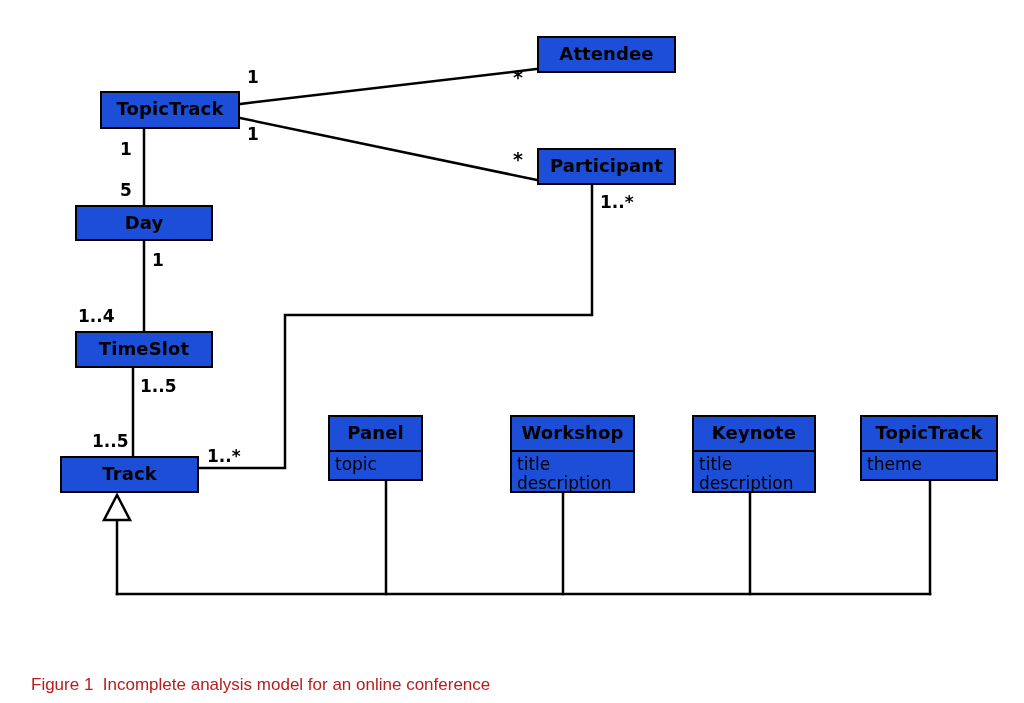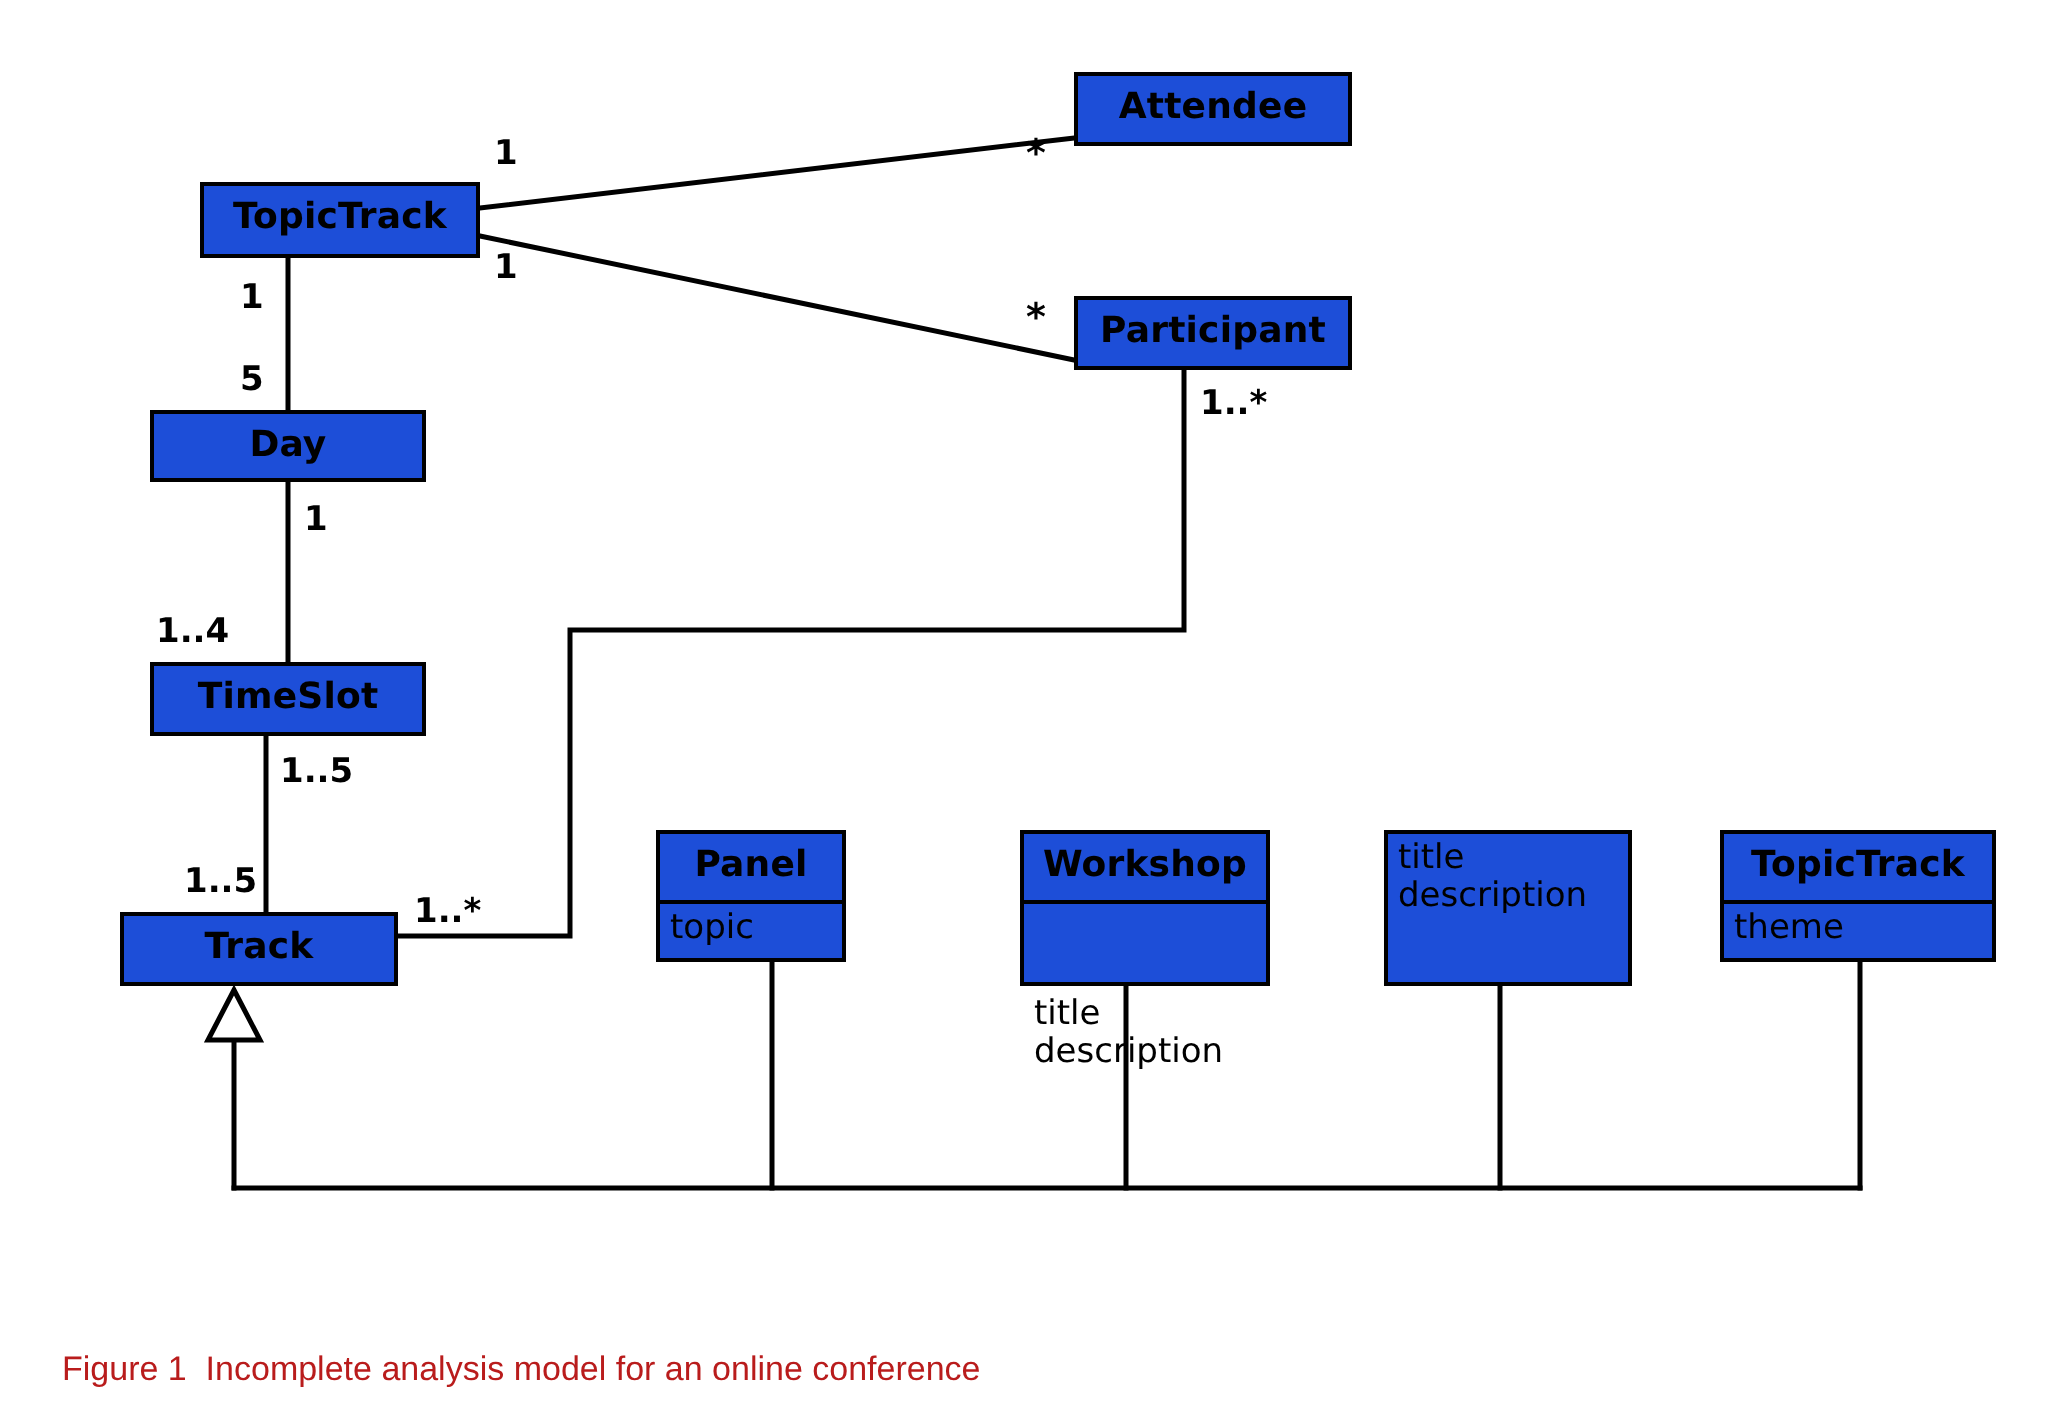--- a/index.html
+++ b/index.html
@@ -139,29 +139,30 @@
     <div class="class-name">Track</div>
   </div>
 
   <div class="uml-class has-attrs" style="left:328px; top:415px; width:95px; height:66px;">
     <div class="class-name">Panel</div>
     <div class="attr-compartment">
       <div class="attr">topic</div>
     </div>
   </div>
 
-  <div class="uml-class has-attrs" style="left:510px; top:415px; width:125px; height:78px;gap:43px;">
+  <div class="uml-class has-attrs" style="left:510px; top:415px; width:125px; height:78px;">
     <div class="class-name">Workshop</div>
     <div class="attr-compartment">
       <div class="attr">title</div>
       <div class="attr">description</div>
     </div>
   </div>
 
   <div class="uml-class has-attrs" style="left:692px; top:415px; width:124px; height:78px;">
+    <div class="class-name">Keynote</div>
     <div class="attr-compartment">
       <div class="attr">title</div>
       <div class="attr">description</div>
     </div>
   </div>
 
   <div class="uml-class has-attrs" style="left:860px; top:415px; width:138px; height:66px;">
     <div class="class-name">TopicTrack</div>
     <div class="attr-compartment">
       <div class="attr">theme</div>

